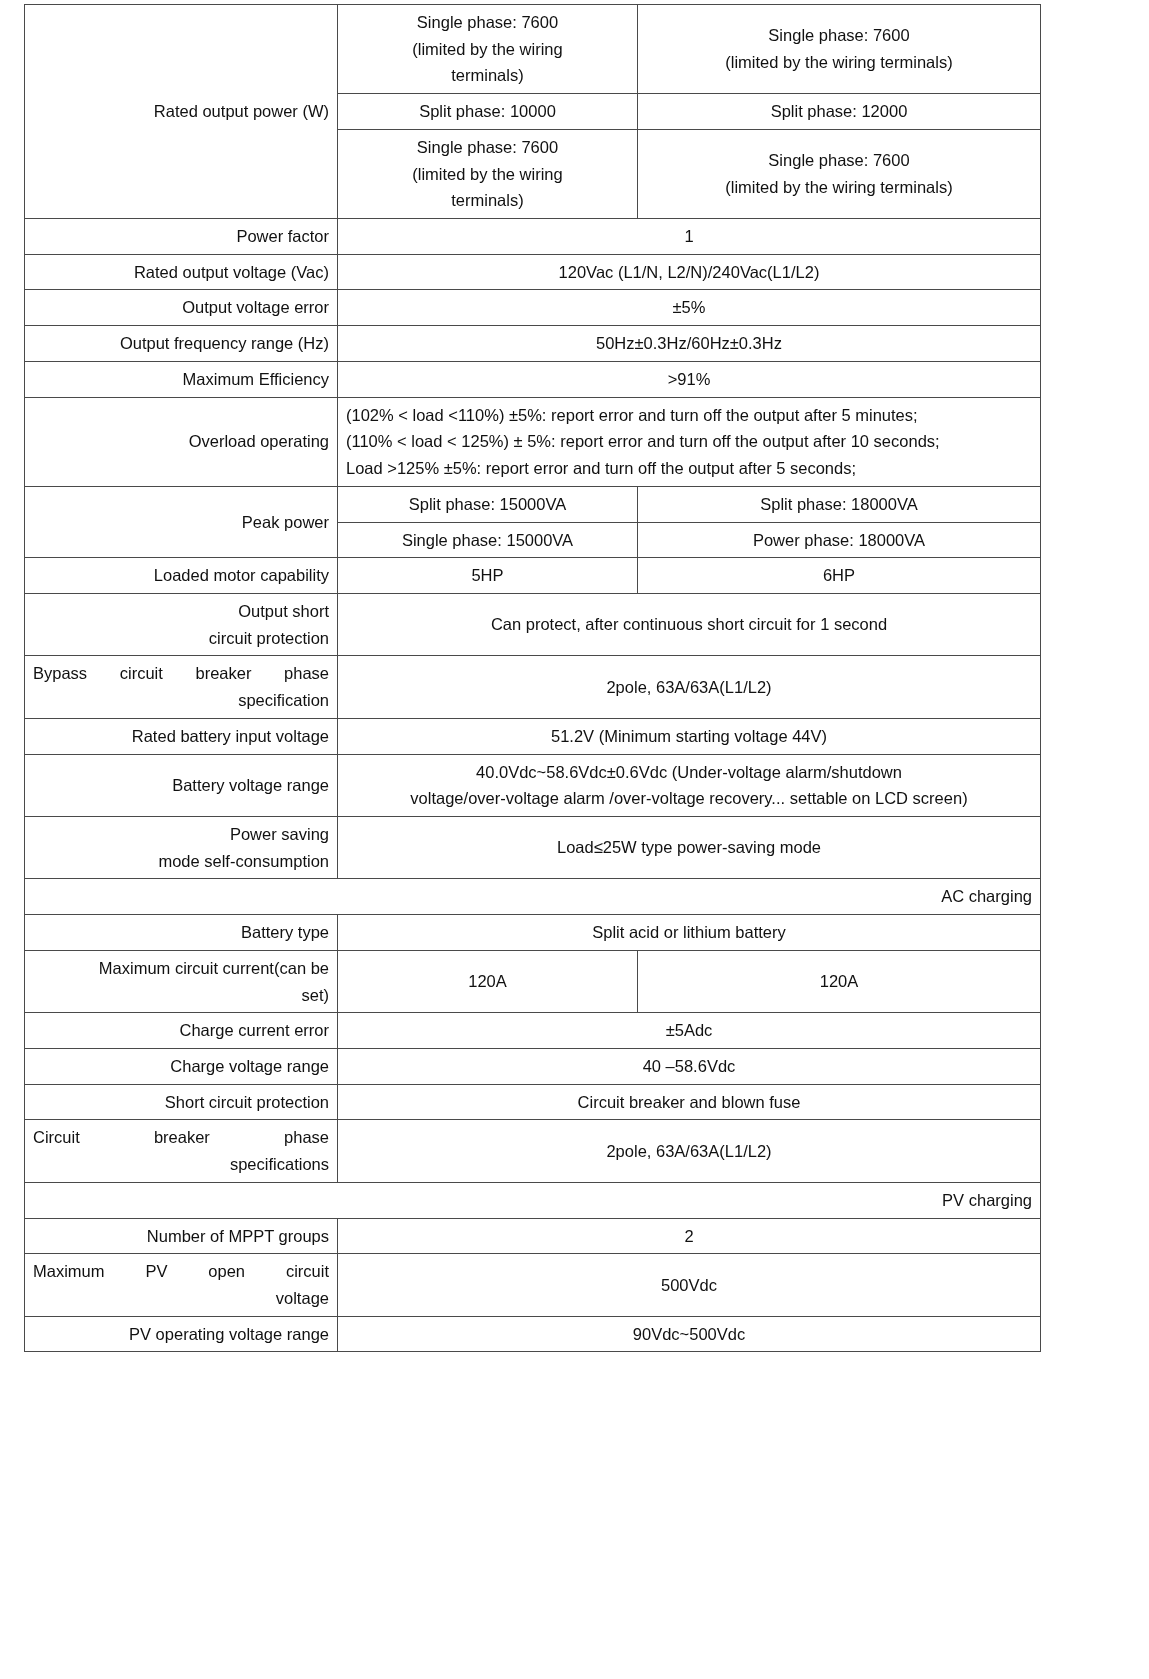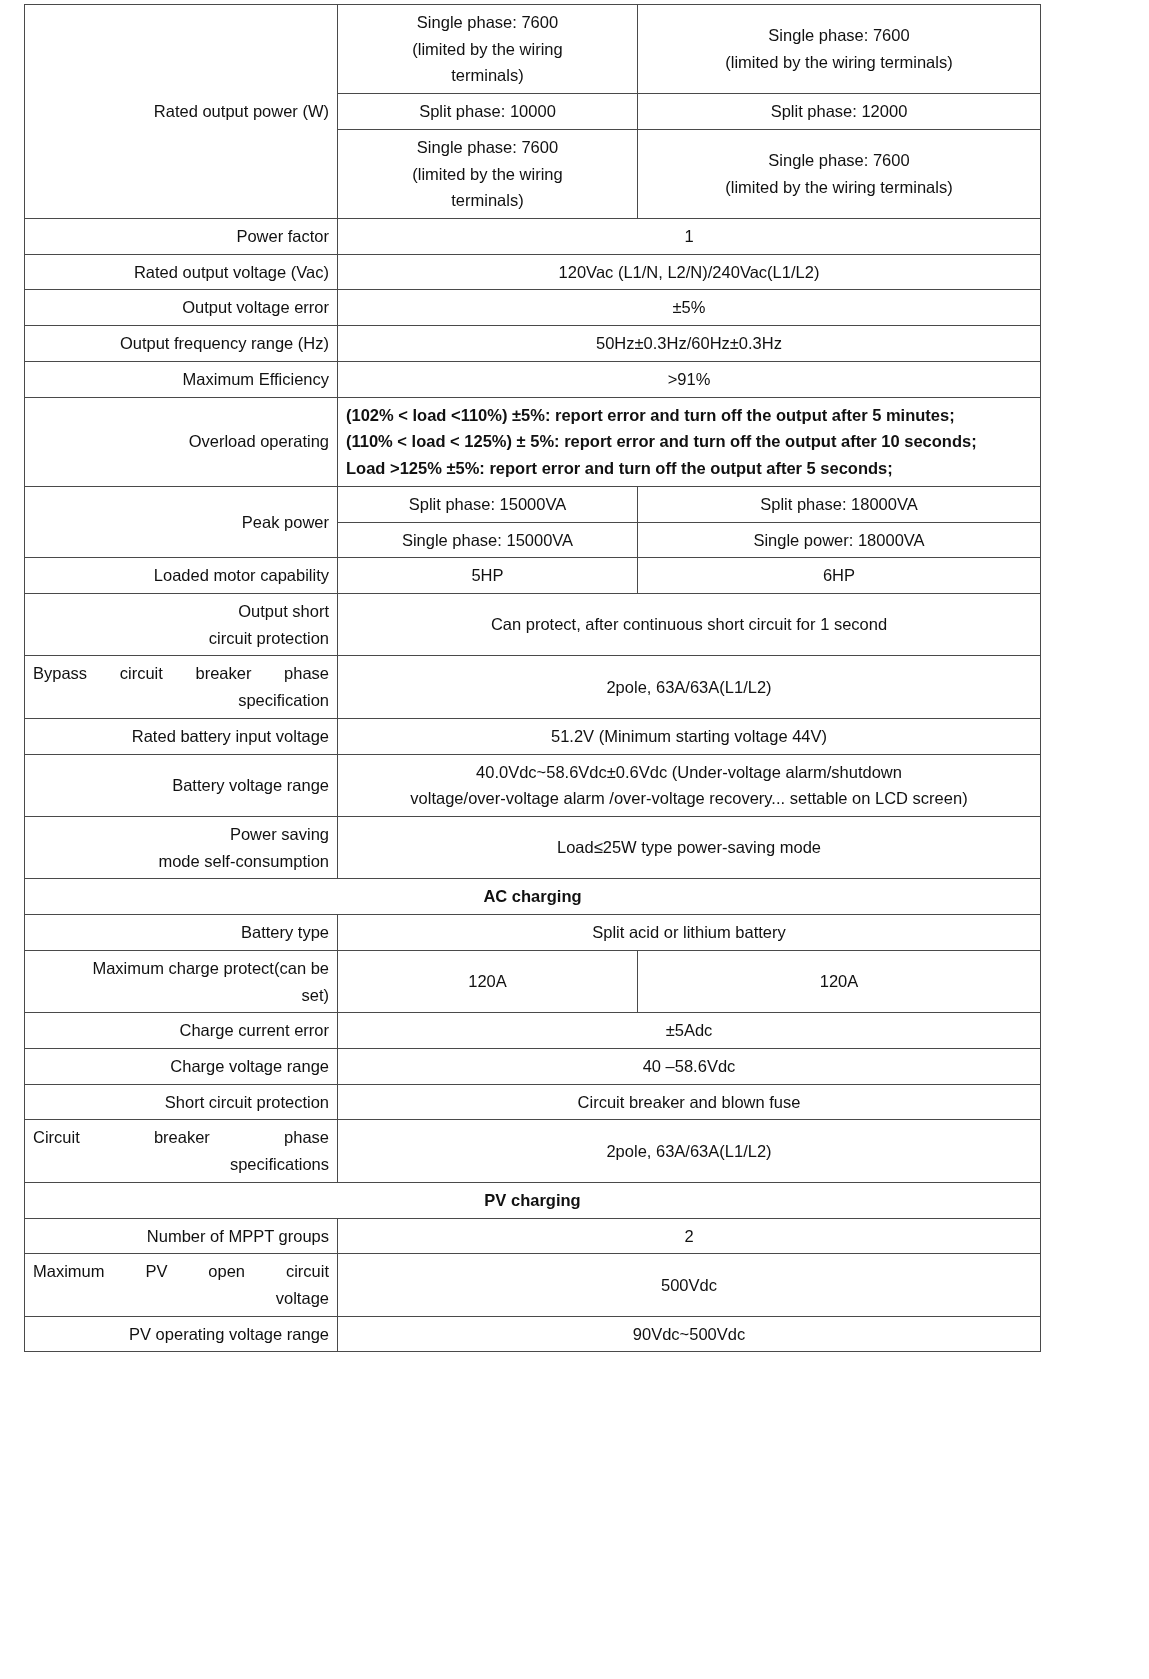--- a/index.html
+++ b/index.html
@@ -50,26 +50,25 @@
     text-align: justify;
     text-align-last: justify;
     -moz-text-align-last: justify;
   }
   .ctr {
     text-align: center;
   }
   .just {
     text-align: justify;
     text-align-last: left;
-    font-weight: bold;
     -moz-text-align-last: left;
   }
   .section-head {
-    font-weight: bold;
-    text-align: center;
+    font-weight: normal;
+    text-align: right;
   }
   .pad-tall {
     padding-top: 12px;
     padding-bottom: 12px;
   }
   .pad-xtall {
     padding-top: 18px;
     padding-bottom: 18px;
   }
   .multiline { white-space: pre-line; }
@@ -140,21 +139,21 @@
         </td>
       </tr>
 
       <tr>
         <td class="lbl" rowspan="2">Peak power</td>
         <td class="ctr">Split phase: 15000VA</td>
         <td class="ctr">Split phase: 18000VA</td>
       </tr>
       <tr>
         <td class="ctr">Single phase: 15000VA</td>
-        <td class="ctr">Single power: 18000VA</td>
+        <td class="ctr">Power phase: 18000VA</td>
       </tr>
 
       <tr>
         <td class="lbl">Loaded motor capability</td>
         <td class="ctr">5HP</td>
         <td class="ctr">6HP</td>
       </tr>
 
       <tr>
         <td class="lbl multiline">Output short
@@ -190,21 +189,21 @@
       <tr>
         <td class="section-head" colspan="3">AC charging</td>
       </tr>
 
       <tr>
         <td class="lbl">Battery type</td>
         <td class="ctr" colspan="2">Split acid or lithium battery</td>
       </tr>
 
       <tr>
-        <td class="lbl multiline">Maximum charge protect(can be
+        <td class="lbl multiline">Maximum circuit current(can be
 set)</td>
         <td class="ctr">120A</td>
         <td class="ctr">120A</td>
       </tr>
 
       <tr>
         <td class="lbl">Charge current error</td>
         <td class="ctr" colspan="2">±5Adc</td>
       </tr>
 

